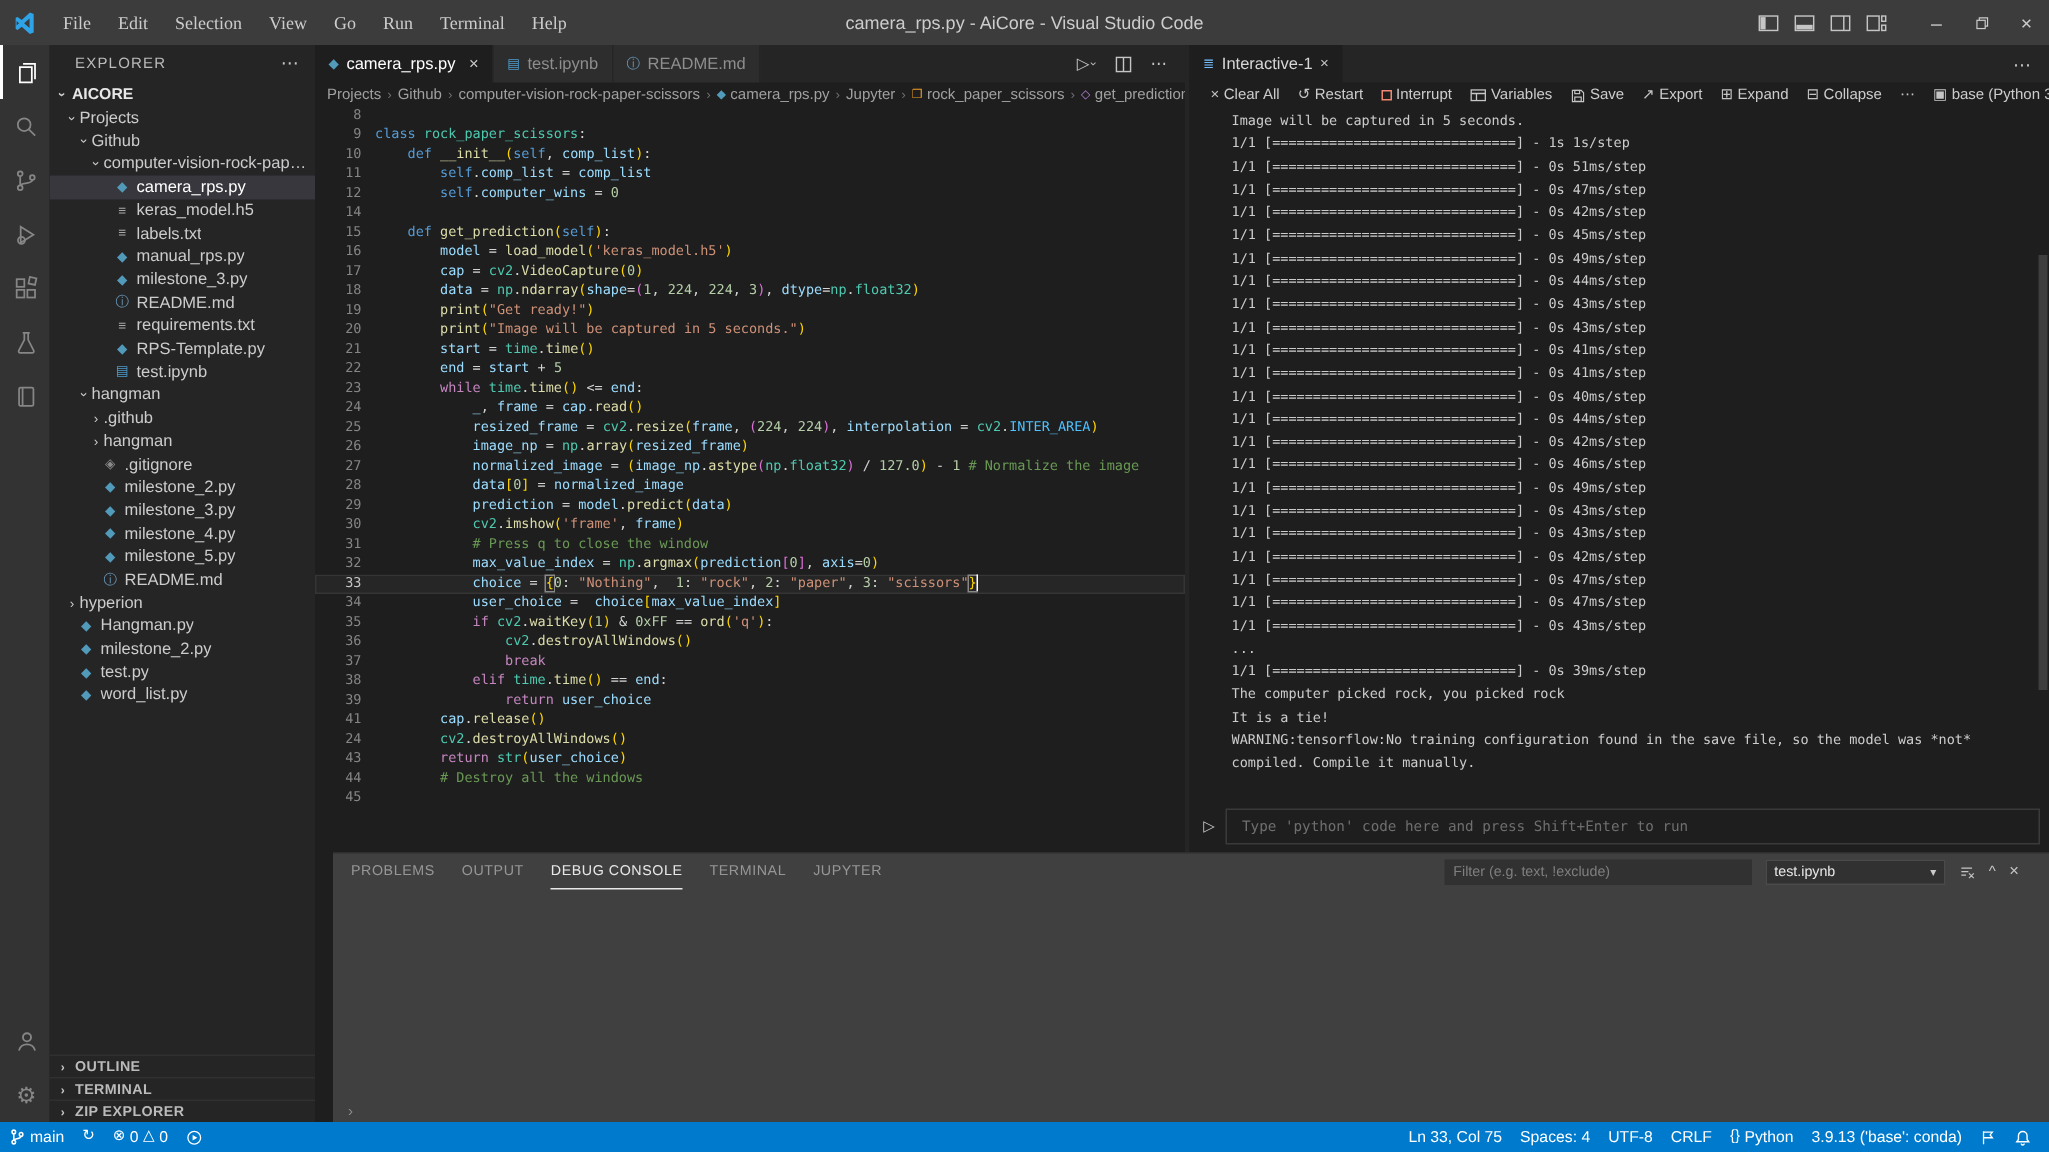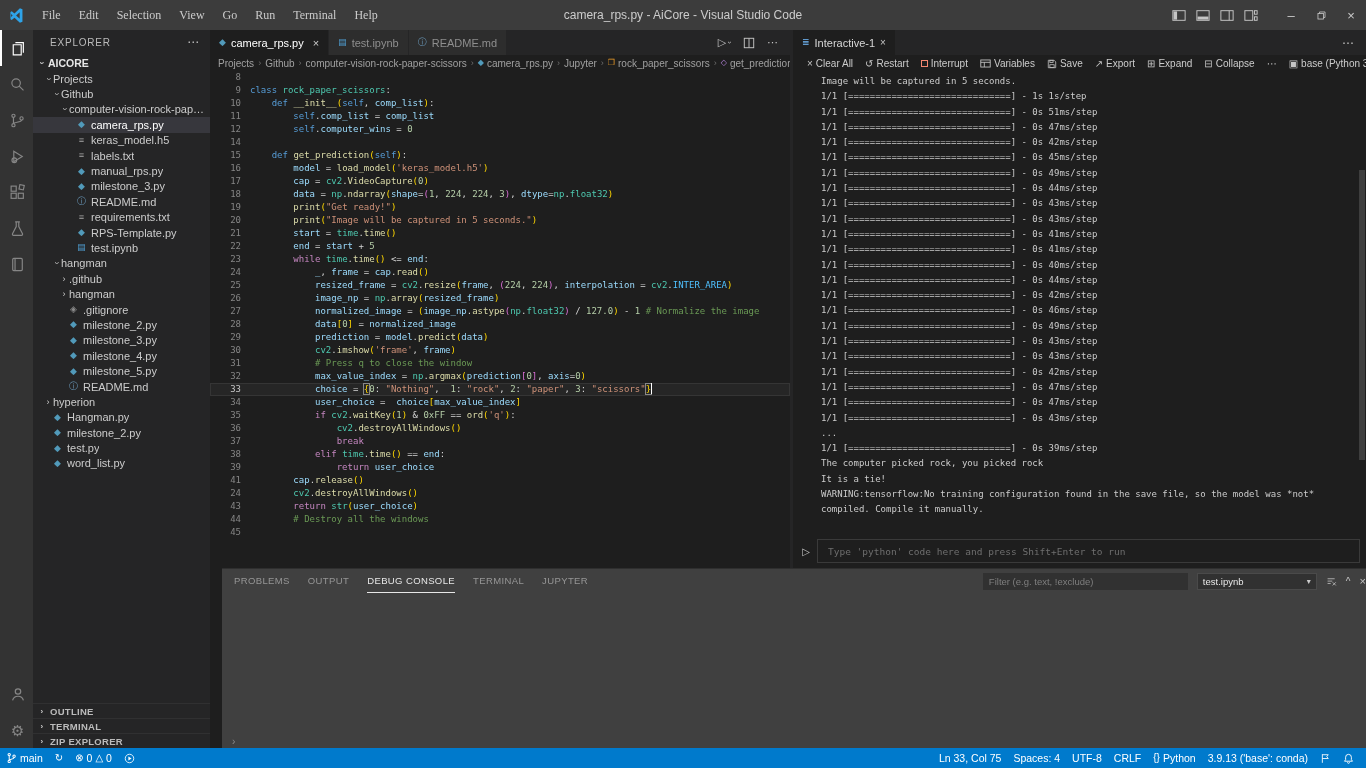--- a/index.html
+++ b/index.html
@@ -97,21 +97,21 @@
   .ibox { flex:1; height:24px; border:1px solid #3a3a3a; background:#1e1e1e; color:#cccccc;
     font-family:"DejaVu Sans Mono", monospace; font-size:9.5px; padding-left:10px; outline:none; }
   .ibox::placeholder { color:#6e6e6e; }
   .iscroll { position:absolute; right:1px; top:140px; width:6px; height:290px; background:#595959; opacity:.55; }
 
   
   .panel { position:absolute; left:210px; top:568px; right:0; bottom:20px; background:#404040; border-top:1px solid #2f2f2f;margin-left:12px; }
   .ptabs { height:24px; display:flex; align-items:center; padding-left:12px; gap:18px; }
   .ptab { font-size:9.5px; letter-spacing:.04em; color:#969696; height:24px; line-height:24px; border-bottom:1px solid transparent; white-space:nowrap; }
   .ptab.active { color:#e7e7e7; border-bottom:1px solid #e7e7e7; }
-  .pcontrols { margin-left:auto; display:flex; align-items:center; gap:9px; padding-right:0; }
+  .pcontrols { margin-left:auto; display:flex; align-items:center; gap:9px; padding-right:20px; }
   .pfilter { width:205px; height:17px; background:#313131; border:none; color:#cccccc; font-size:9.5px; padding-left:6px; outline:none; }
   .pfilter::placeholder { color:#7f7f7f; }
   .pselect { width:120px; height:17px; background:#313131; border:1px solid #4a4a4a; color:#e8e8e8; font-size:9.5px;
     display:flex; align-items:center; justify-content:space-between; padding:0 5px; }
   .picon { color:#c5c5c5; font-size:11px; display:inline-flex; }
   .pprompt { position:absolute; left:10px; bottom:1px; color:#8a8a8a; font-size:10px; }
 
   
   .statusbar { position:absolute; left:0; right:0; bottom:0; height:20px; background:#007acc; color:#ffffff;
     display:flex; align-items:center; font-size:10.5px; z-index:6; }

